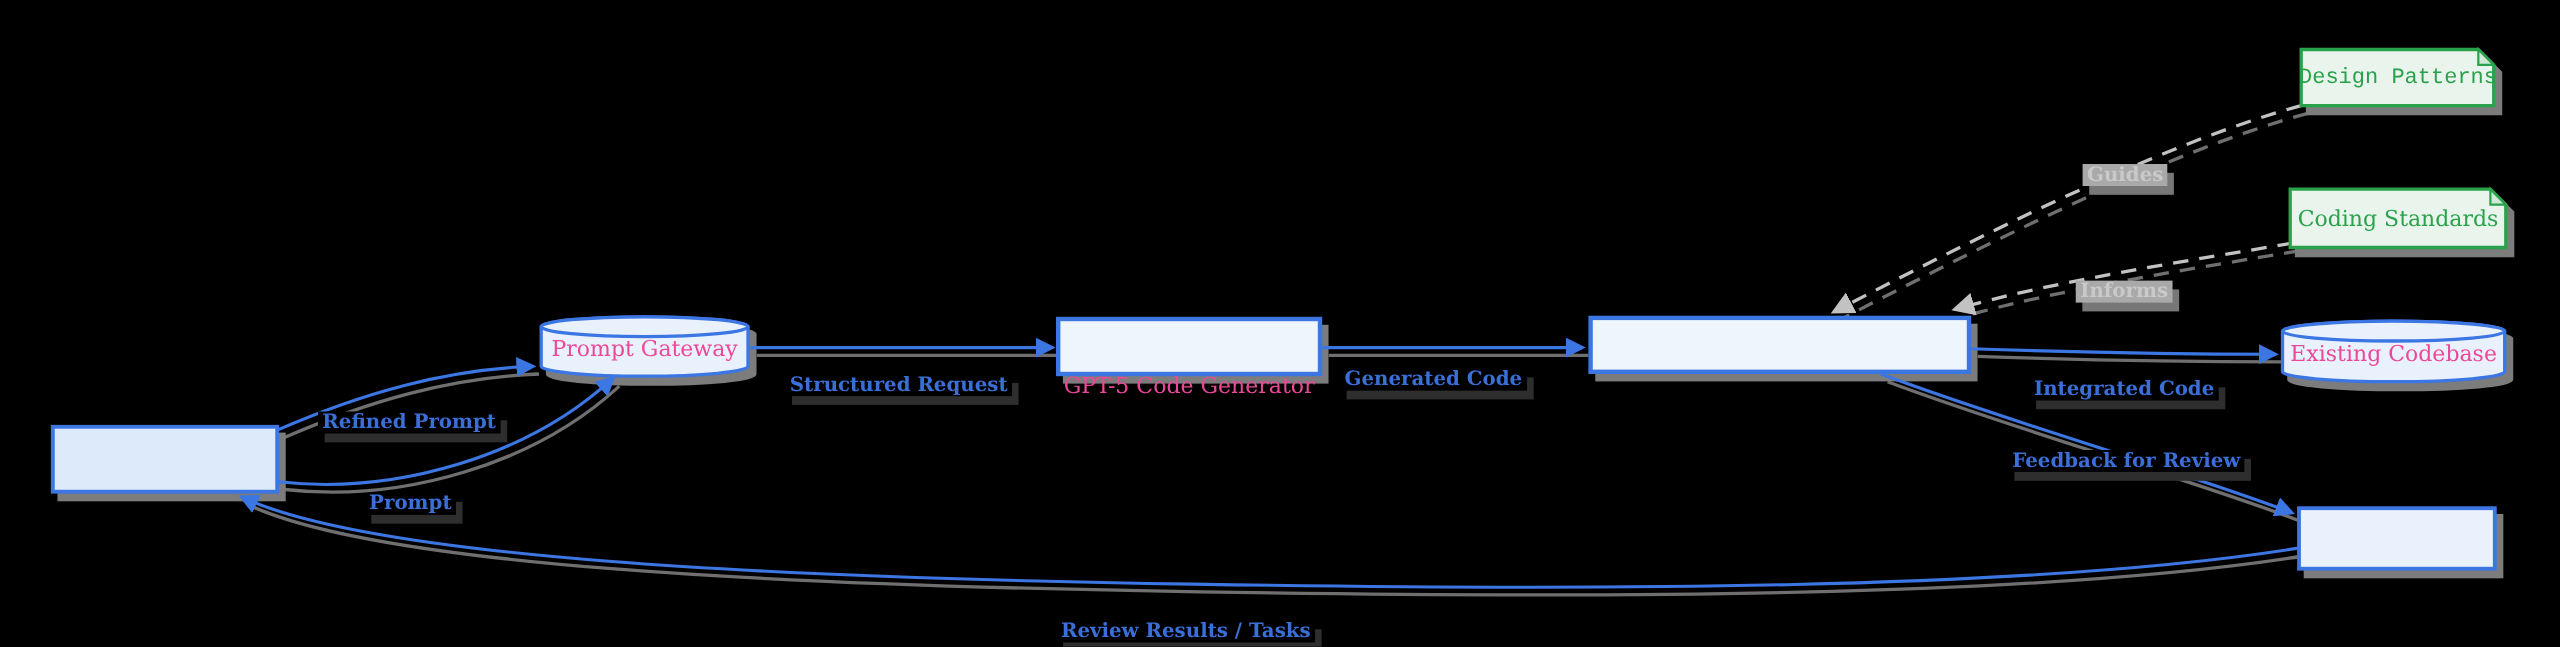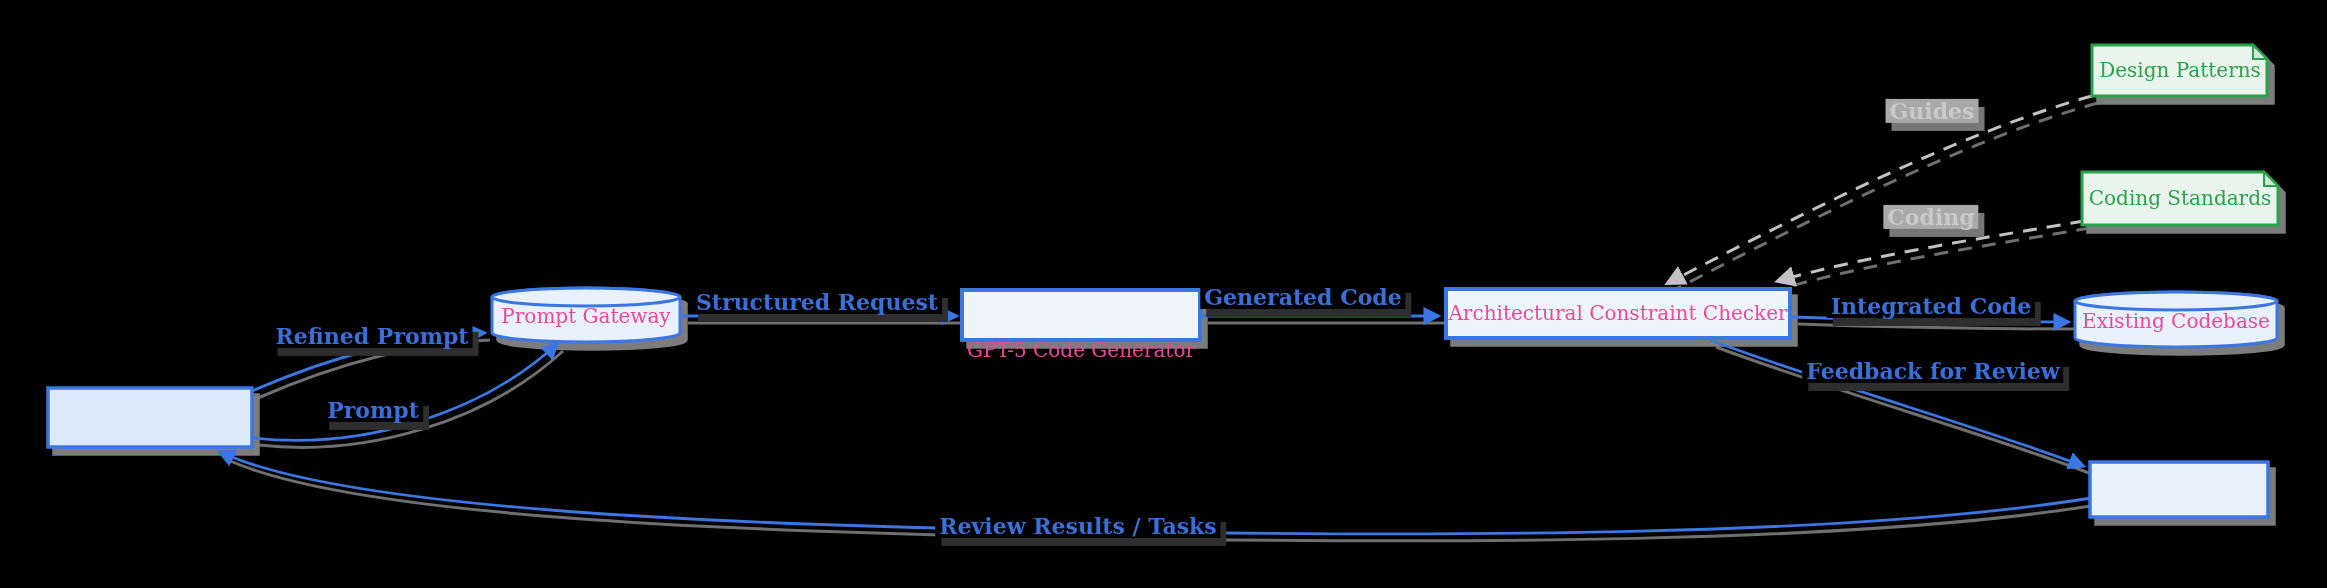--- a/index.html
+++ b/index.html
@@ -1,21 +1,21 @@
 <!DOCTYPE html>
 <html><head>
 <meta charset="utf-8">
 <style>
   html,body{margin:0;padding:0;background:#000;}
   #stage{position:relative;width:2327px;height:588px;background:#000;overflow:hidden;
          font-family:"DejaVu Serif","Liberation Serif",serif;}
   #stage svg{position:absolute;left:0;top:0;}
   .lbl{position:absolute;transform:translate(-50%,-50%);white-space:nowrap;text-align:center;}
-  .elabel{font-size:22px;font-weight:bold;background:#000;padding:0 4px;line-height:1.1;
-          box-shadow:6px 8px 0 #2e2e2e;}
+  .elabel{font-size:18px;font-weight:bold;background:#000;padding:0 4px;line-height:1.1;
+          box-shadow:6px 8px 0 #2e2e2e;margin-top:48px;}
   .elabel.blue{color:#3a6fd8;}
   .elabel.gray{color:#c9c9c9;background:#a9a9a9;box-shadow:6px 8px 0 #777;}
   .nlabel{font-size:20px;line-height:1.18;}
   .nlabel.blue{color:#ec4899;}
   .nlabel.green{color:#2aa24c;}
   .nlabel span{display:block;}
 </style>
 </head>
 <body>
 
@@ -95,28 +95,27 @@
       <path d="M2075,301 L2075,338 A101,9 0 0 0 2277,338 L2277,301 A101,9 0 0 0 2075,301 Z" fill="#e9f2fc" stroke="#3b76e3" stroke-width="3"></path>
       <ellipse cx="2176" cy="301" rx="101" ry="9" fill="#e9f2fc" stroke="#3b76e3" stroke-width="3"></ellipse>
     </g>
 
     <rect x="2090" y="462" width="178" height="55" fill="#e9f2fc" stroke="#3b76e3" stroke-width="3.5"></rect>
   </g>
 </svg>
 
 <div class="lbl nlabel blue" style="left:586px;top:317px;">Prompt Gateway</div>
 <div class="lbl nlabel blue" style="left:1081px;top:315px;margin-top:36px;">GPT-5 Code Generator</div>
-<div class="lbl nlabel blue" style="left:1618px;top:314px;">Architectural Constraint Checker</div>
-<div class="lbl nlabel green" style="left:2180px;top:71px;">Design Patterns</div>
+<div class="lbl nlabel green" style="left:2180px;top:71px;font-family:Liberation Mono, monospace;">Design Patterns</div>
 <div class="lbl nlabel green" style="left:2180px;top:199px;">Coding Standards</div>
 <div class="lbl nlabel blue" style="left:2176px;top:322px;">Existing Codebase</div>
 
 <div class="lbl elabel blue" style="left:373px;top:410px;">Prompt</div>
 <div class="lbl elabel blue" style="left:372px;top:336px;">Refined Prompt</div>
 <div class="lbl elabel blue" style="left:817px;top:302px;">Structured Request</div>
 <div class="lbl elabel blue" style="left:1303px;top:297px;">Generated Code</div>
 <div class="lbl elabel gray" style="left:1932px;top:111px;">Guides</div>
-<div class="lbl elabel gray" style="left:1931px;top:217px;">Coding</div>
+<div class="lbl elabel gray" style="left:1931px;top:217px;">Informs</div>
 <div class="lbl elabel blue" style="left:1931px;top:306px;">Integrated Code</div>
 <div class="lbl elabel blue" style="left:1933px;top:371px;">Feedback for Review</div>
 <div class="lbl elabel blue" style="left:1078px;top:526px;">Review Results / Tasks</div>
 
 </div>
 
 </body></html>

